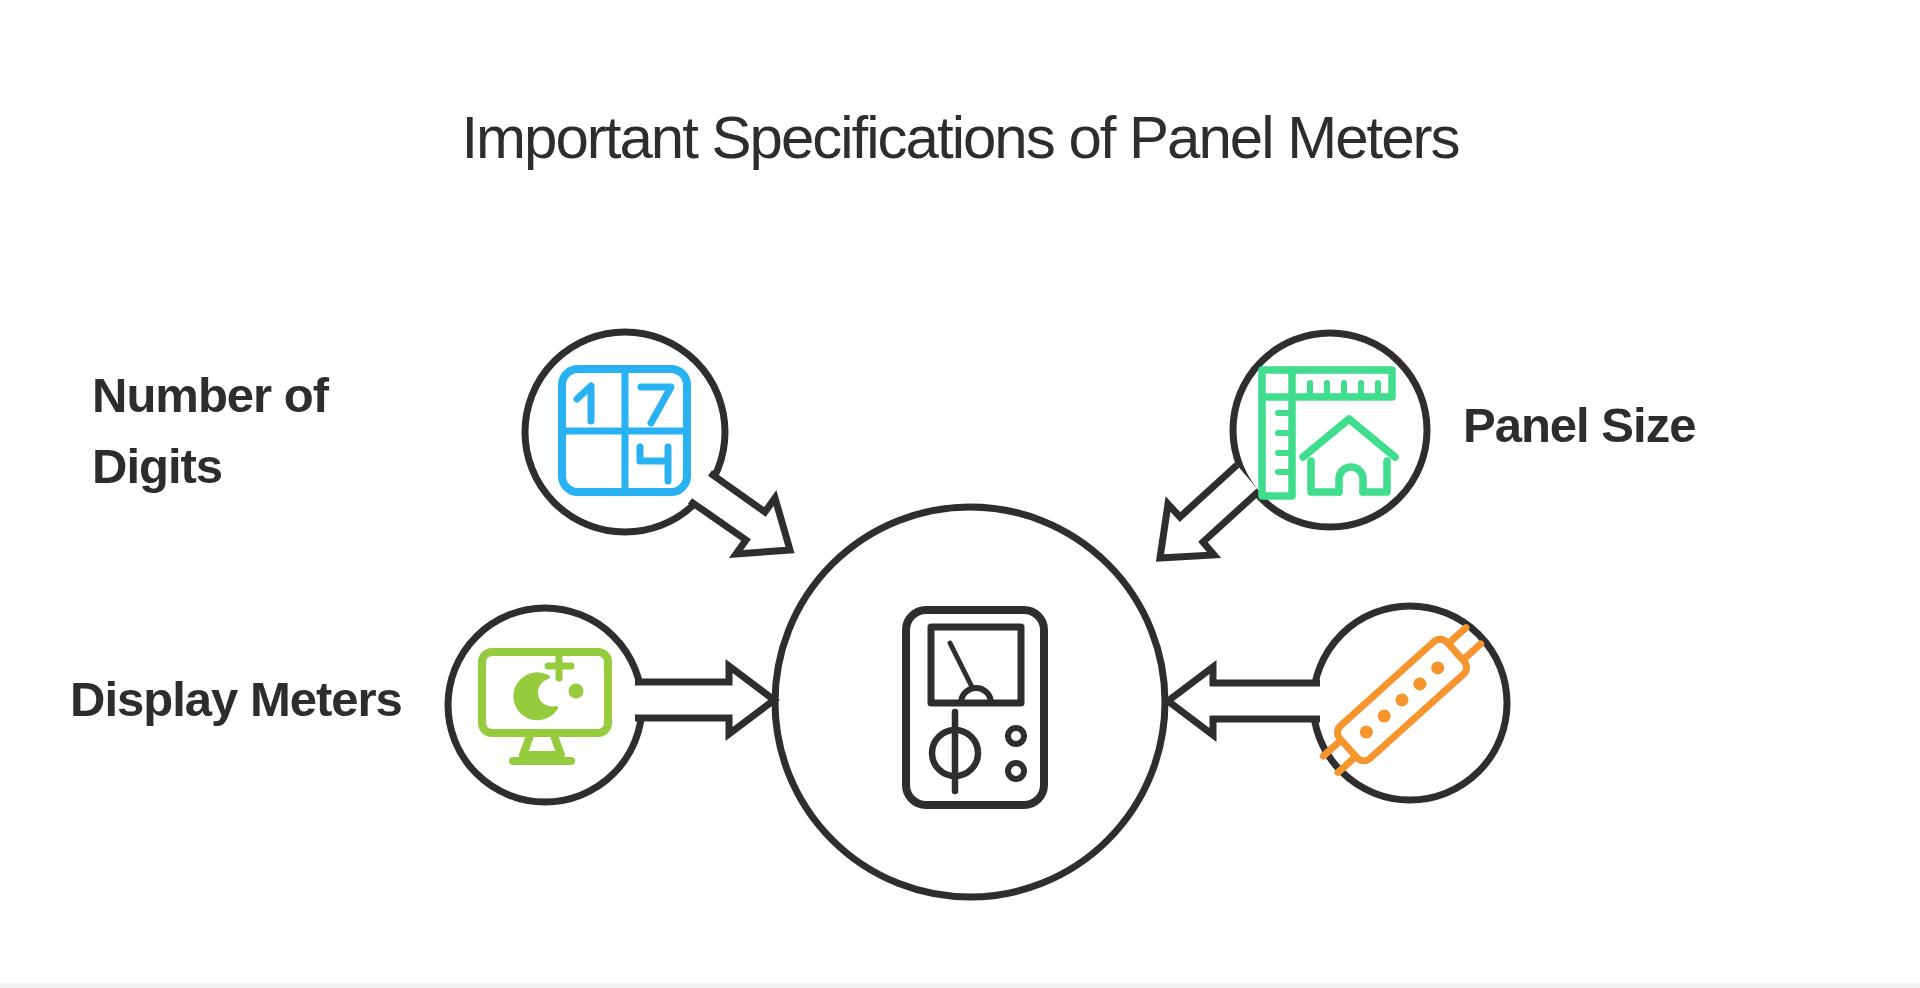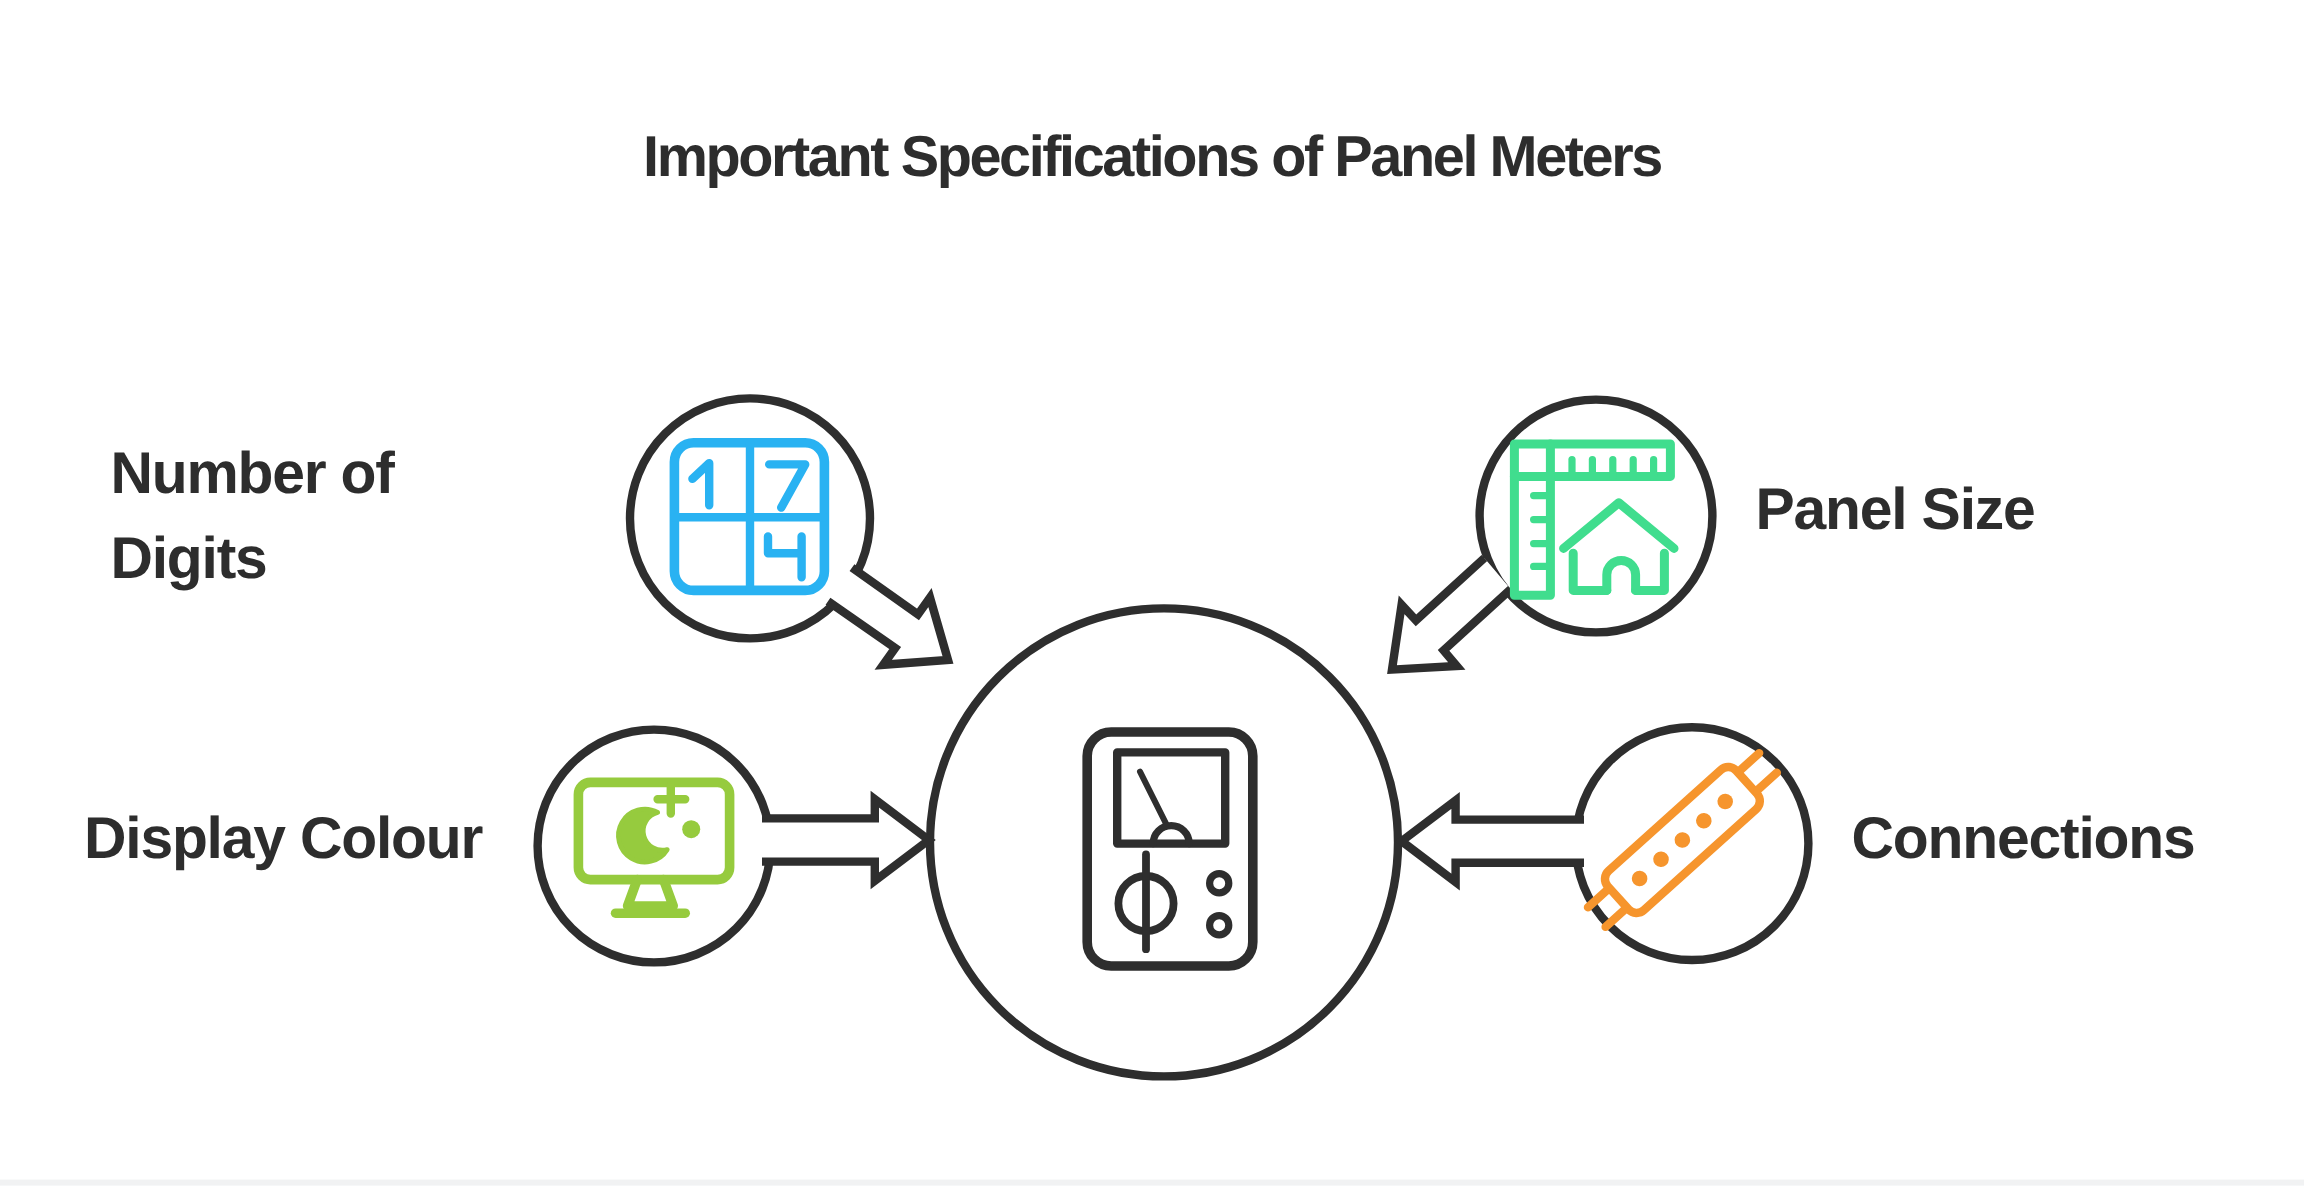--- a/index.html
+++ b/index.html
@@ -1,20 +1,20 @@
 <!DOCTYPE html>
 <html><head>
 <meta charset="utf-8">
 <style>
   html,body{margin:0;padding:0;background:#ffffff;}
   body{width:1920px;height:988px;position:relative;overflow:hidden;
        font-family:"Liberation Sans","DejaVu Sans",sans-serif;}
   .canvas{position:absolute;inset:0;background:#ffffff;}
   .title{position:absolute;left:0;top:108px;width:1920px;text-align:center;
-         font-size:48px;font-weight:700;letter-spacing:-2px;color:#2d2d2d;line-height:1;}
+         font-size:60px;font-weight:400;letter-spacing:-2px;color:#2d2d2d;line-height:1;}
   .label{position:absolute;font-size:49px;font-weight:700;letter-spacing:-1px;
          color:#2d2d2d;line-height:71px;white-space:pre-line;}
   .label.tl{left:92px;top:360px;width:400px;text-align:left;}
   .label.tr{left:1463px;top:390px;}
   .label.bl{left:70px;top:664px;}
   .label.br{left:1543px;top:664px;}
   svg.diagram{position:absolute;left:0;top:0;}
   .bottom-strip{position:absolute;left:0;bottom:0;width:100%;height:5px;background:#f1f2f3;}
 </style>
 </head>
@@ -105,17 +105,16 @@
         <line x1="955" y1="712" x2="955" y2="791"></line>
       </g>
       <circle cx="1016" cy="736" r="8" stroke-width="6"></circle>
       <circle cx="1016" cy="771" r="8" stroke-width="6"></circle>
     </g>
   </svg>
 
   <div class="label tl">Number of
 Digits</div>
   <div class="label tr">Panel Size</div>
-  <div class="label bl">Display Colour</div>
-  <div class="label br">Connections</div>
+  <div class="label bl">Display Meters</div>
 
   <div class="bottom-strip"></div>
 </div>
 
 </body></html>

